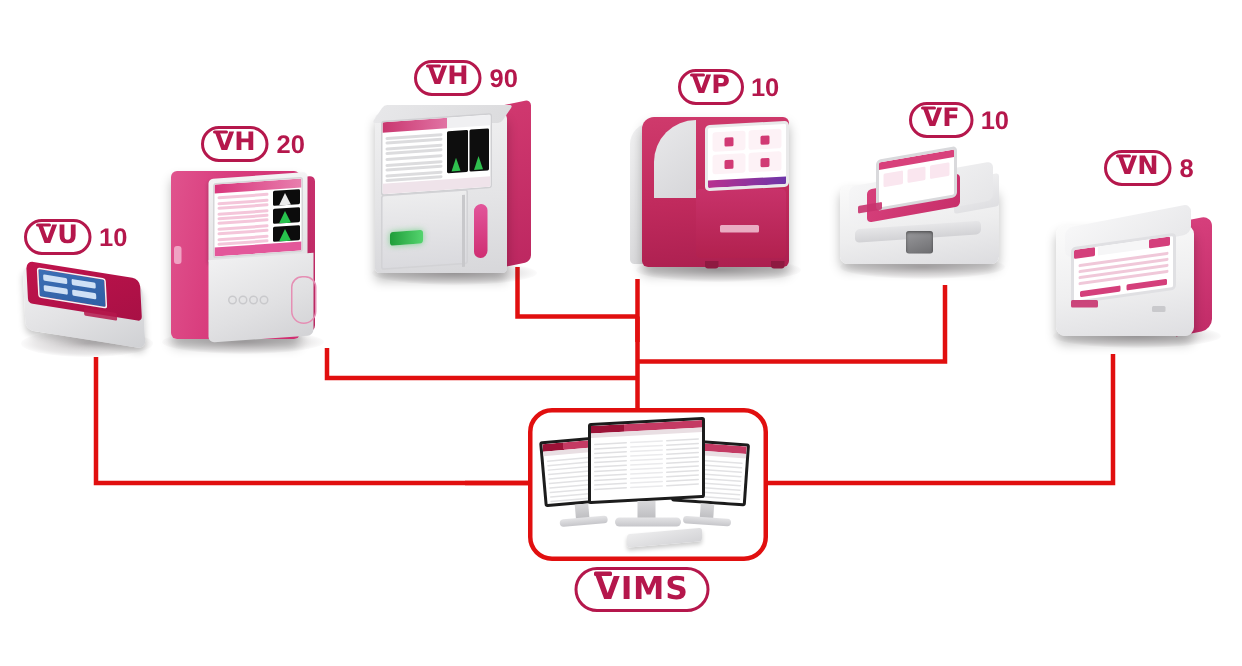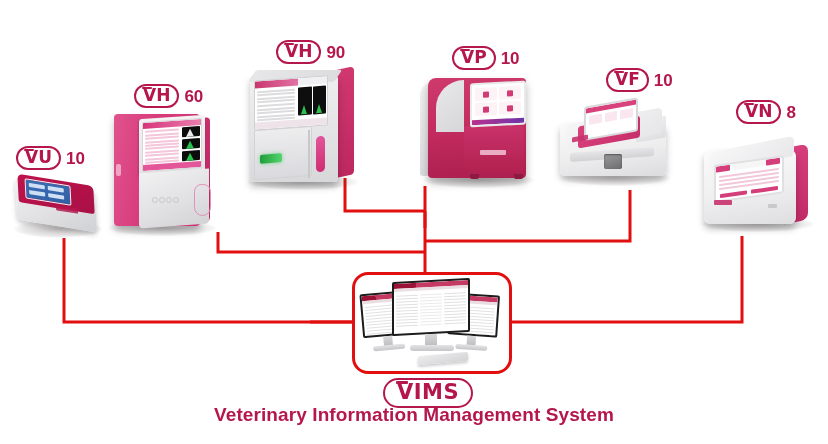--- a/index.html
+++ b/index.html
@@ -524,21 +524,21 @@
       <span class="vbar" style="position:absolute;left:8px;top:3px;width:10px;height:2.2px;background:#b5174c;border-radius:1px;"></span>
     </span>
     <span class="num">10</span>
   </div>
 
   <div class="badge" id="badge-vh30" style="left:134px;top:84px;">
     <span class="pill">
       <span class="mark">VH</span>
       <span class="vbar" style="position:absolute;left:8px;top:3px;width:10px;height:2.2px;background:#b5174c;border-radius:1px;"></span>
     </span>
-    <span class="num">60</span>
+    <span class="num">20</span>
   </div>
 
   <div class="badge" id="badge-vh50" style="left:276px;top:40px;">
     <span class="pill">
       <span class="mark">VH</span>
       <span class="vbar" style="position:absolute;left:8px;top:3px;width:10px;height:2.2px;background:#b5174c;border-radius:1px;"></span>
     </span>
     <span class="num">90</span>
   </div>
 
@@ -566,14 +566,13 @@
     <span class="num">8</span>
   </div>
 
   <div class="badge vims" id="badge-vims" style="left:383px;top:378px;">
     <span class="pill">
       <span class="mark">VIMS</span>
       <span class="vbar" style="position:absolute;left:13px;top:3px;width:12px;height:2.5px;background:#b5174c;border-radius:1px;"></span>
     </span>
   </div>
 
-  <div id="title">Veterinary Information Management System</div>
 </div>
 
 </body></html>

